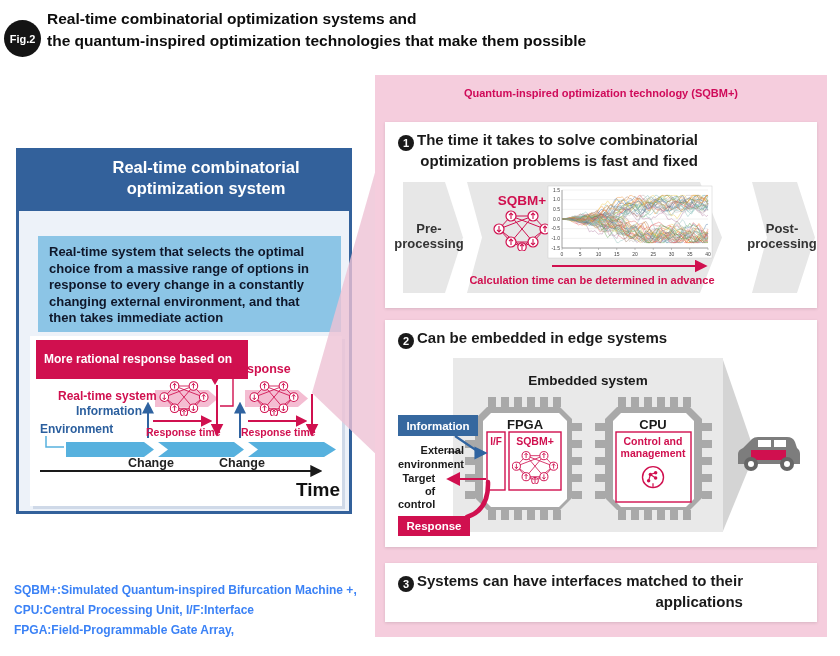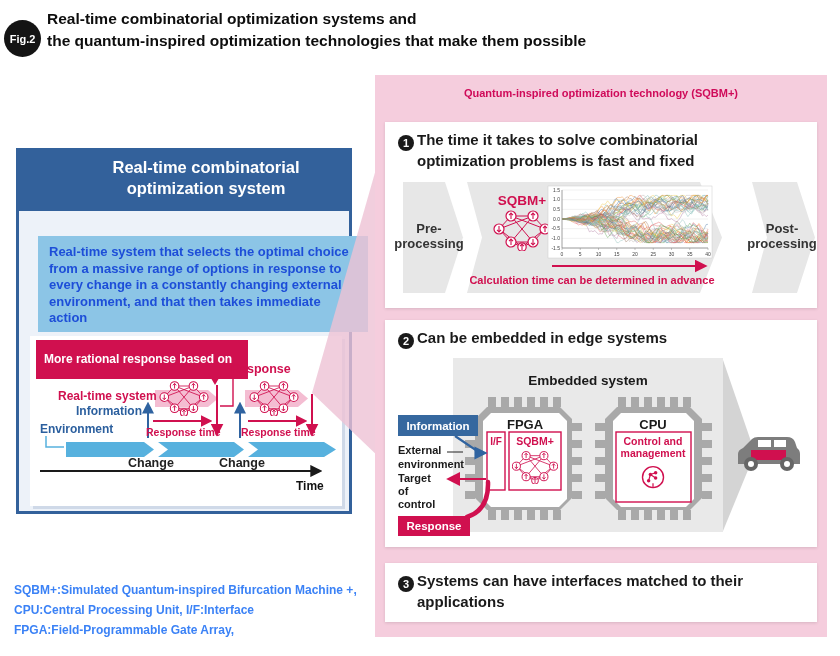--- a/index.html
+++ b/index.html
@@ -11,40 +11,40 @@
   
   .fig-badge{left:4px;top:20px;width:37px;height:37px;border-radius:50%;background:#141414;
              color:#fff;font-weight:bold;font-size:11px;display:flex;align-items:center;justify-content:center;}
   .fig-title{left:47px;top:8px;font-weight:bold;font-size:15.5px;line-height:22px;color:#0d0d0d;}
 
   
   .lpanel{left:16px;top:148px;width:336px;height:366px;background:#33619b;}
   .lheader{left:0;top:9px;width:380px;text-align:center;color:#fff;font-weight:bold;
            font-size:16.5px;line-height:21px;}
   .lcontent{left:3px;top:63px;width:330px;height:300px;background:#edf2f9;}
-  .skybox{left:22px;top:88px;width:330px;height:96px;background:#8cc5e6;box-sizing:border-box;
-          padding:8px 11px;color:#1d4ed8;font-weight:bold;font-size:13px;line-height:16.5px;}
+  .skybox{left:22px;top:88px;width:303px;height:96px;background:#8cc5e6;box-sizing:border-box;
+          padding:8px 11px;color:#0f172a;font-weight:bold;font-size:13px;line-height:16.5px;}
   .whitebox{left:14px;top:188px;width:312px;height:170px;background:#fff;box-shadow:3px 3px 0 #cfd9e8;}
   .callout{left:6px;top:4px;width:212px;background:#d0104f;color:#fff;font-weight:bold;
            font-size:12px;line-height:15px;box-sizing:border-box;padding:12px 8px;}
   .callout-tail{left:178px;top:37px;width:0;height:0;border-left:7px solid transparent;
                 border-right:7px solid transparent;border-top:12px solid #d0104f;}
   .crim{color:#d0104f;}
   .blue{color:#2b5f9e;}
   .dlabel{font-weight:bold;font-size:12px;white-space:nowrap;}
 
   
   .beam{left:300px;top:75px;z-index:2;}
   .lpanel{z-index:1;}
   .rpanel{z-index:3;}
 
   
   .rpanel{left:375px;top:75px;width:452px;height:562px;background:#f5cddd;}
   .rheader{left:0;top:12px;width:452px;text-align:center;color:#cf0a59;font-weight:bold;font-size:11px;}
-  .card{background:#fff;box-shadow:0 1px 3px rgba(0,0,0,.12);}
+  .card{background:#fff;box-shadow:0 1px 3px rgba(0,0,0,.12);text-align:right;}
   .card1{left:10px;top:47px;width:432px;height:186px;}
   .card2{left:10px;top:245px;width:432px;height:227px;}
   .card3{left:10px;top:488px;width:432px;height:59px;}
   .ctitle{left:13px;top:8px;font-weight:bold;font-size:15px;line-height:20px;color:#1a1a1a;}
   .ctitle .ind{margin-left:19px;}
   .nbul{display:inline-flex;width:16px;height:16px;border-radius:50%;background:#1a1a1a;color:#fff;
         font-size:11px;font-weight:bold;align-items:center;justify-content:center;margin-right:3px;
         vertical-align:-2px;}
   .bluebox{background:#36689f;color:#fff;font-weight:bold;font-size:11.5px;display:flex;
            align-items:center;justify-content:center;}
@@ -167,21 +167,21 @@
         <div class="abs callout-tail"></div>
 
         <div class="abs dlabel crim" style="left:201px;top:26px;font-size:12.5px;">Response</div>
         <div class="abs dlabel crim" style="left:28px;top:53px;width:90px;text-align:right;">Real-time system</div>
         <div class="abs dlabel blue" style="left:40px;top:68px;width:72px;text-align:right;">Information</div>
         <div class="abs dlabel blue" style="left:10px;top:86px;">Environment</div>
         <div class="abs dlabel crim" style="left:116px;top:90px;width:72px;text-align:center;font-size:10.5px;">Response time</div>
         <div class="abs dlabel crim" style="left:211px;top:90px;width:72px;text-align:center;font-size:10.5px;">Response time</div>
         <div class="abs dlabel" style="left:98px;top:120px;width:44px;text-align:center;color:#222;font-size:12.5px;">Change</div>
         <div class="abs dlabel" style="left:189px;top:120px;width:44px;text-align:center;color:#222;font-size:12.5px;">Change</div>
-        <div class="abs dlabel" style="left:266px;top:143px;color:#111;font-size:12px;">Time</div>
+        <div class="abs dlabel" style="left:266px;top:143px;color:#111;font-size:19px;">Time</div>
       </div>
     </div>
   </div>
 
   <div class="abs rpanel">
     <div class="abs rheader">Quantum-inspired optimization technology (SQBM+)</div>
 
     <div class="abs card card1">
       <div class="abs ctitle">
         <div>

